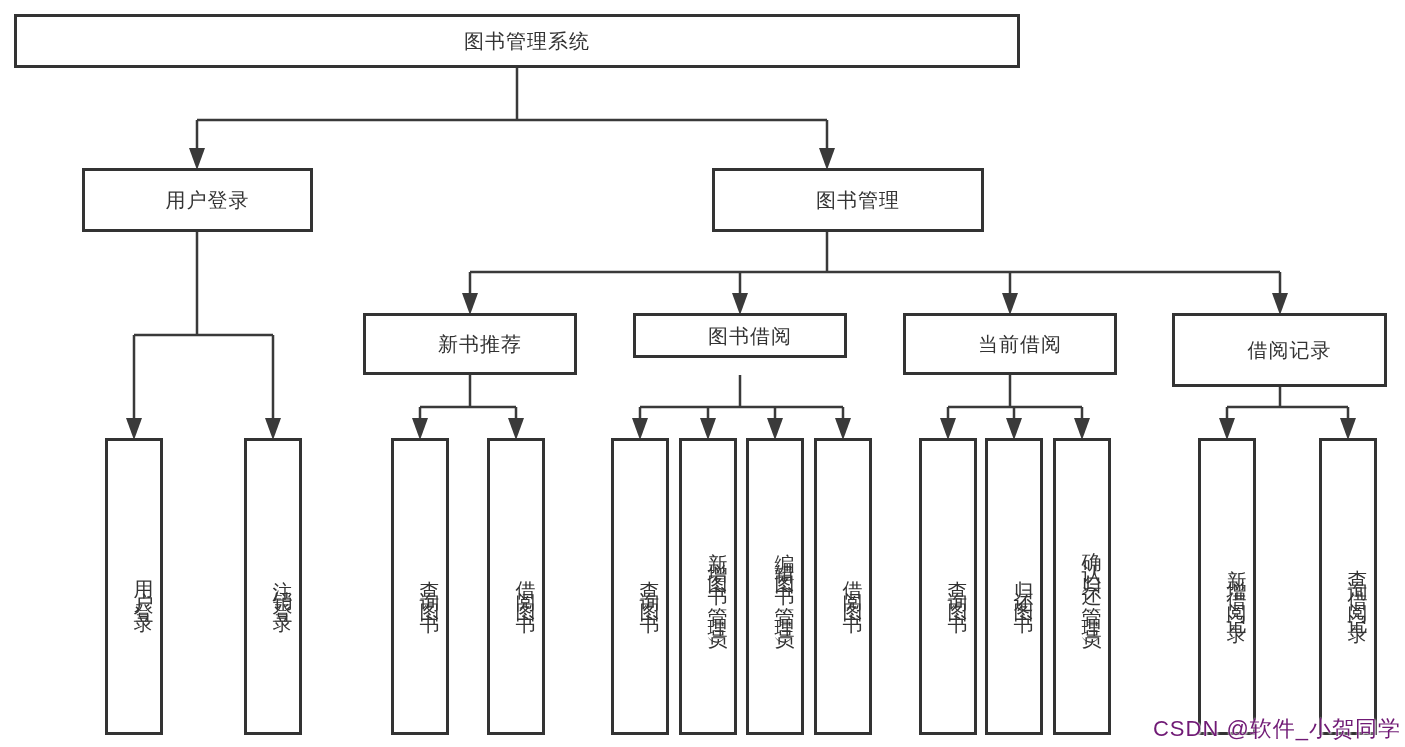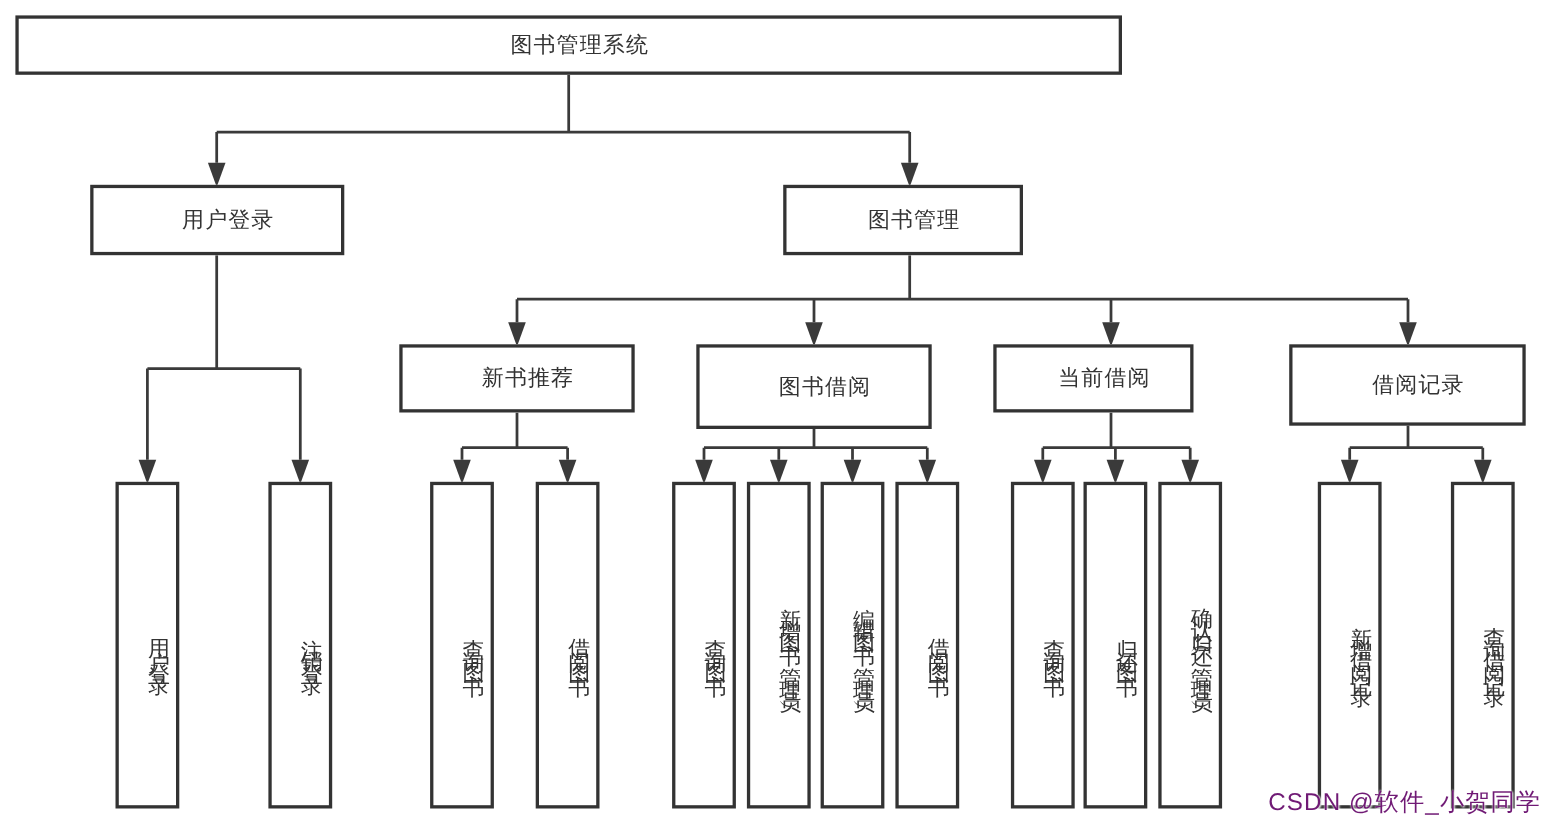--- a/index.html
+++ b/index.html
@@ -84,31 +84,31 @@
     </g>
   </svg>
 
   <div class="node hnode" style="left:14px;top:14px;width:1006px;height:54px;">
     <span>图书管理系统</span>
   </div>
 
   <div class="node hnode" style="left:82px;top:168px;width:231px;height:64px;">
     <span>用户登录</span>
   </div>
-  <div class="node hnode" style="left:712px;top:168px;width:218px;height:64px;font-family:Liberation Serif, serif;">
+  <div class="node hnode" style="left:712px;top:168px;width:272px;height:64px;font-family:Liberation Serif, serif;">
     <span>图书管理</span>
   </div>
 
   <div class="node hnode" style="left:363px;top:313px;width:214px;height:62px;justify-content:center;">
     <span>新书推荐</span>
   </div>
-  <div class="node hnode" style="left:633px;top:313px;width:214px;height:77px;text-align:center;">
+  <div class="node hnode" style="left:633px;top:313px;width:214px;height:45px;text-align:center;">
     <span>图书借阅</span>
   </div>
-  <div class="node hnode" style="left:903px;top:313px;width:182px;height:62px;">
+  <div class="node hnode" style="left:903px;top:313px;width:214px;height:62px;">
     <span>当前借阅</span>
   </div>
   <div class="node hnode" style="left:1172px;top:313px;width:215px;height:74px;">
     <span>借阅记录</span>
   </div>
 
   <div class="node vnode" style="left:105px;">
     <span>用户登录</span>
   </div>
   <div class="node vnode" style="left:244px;">

